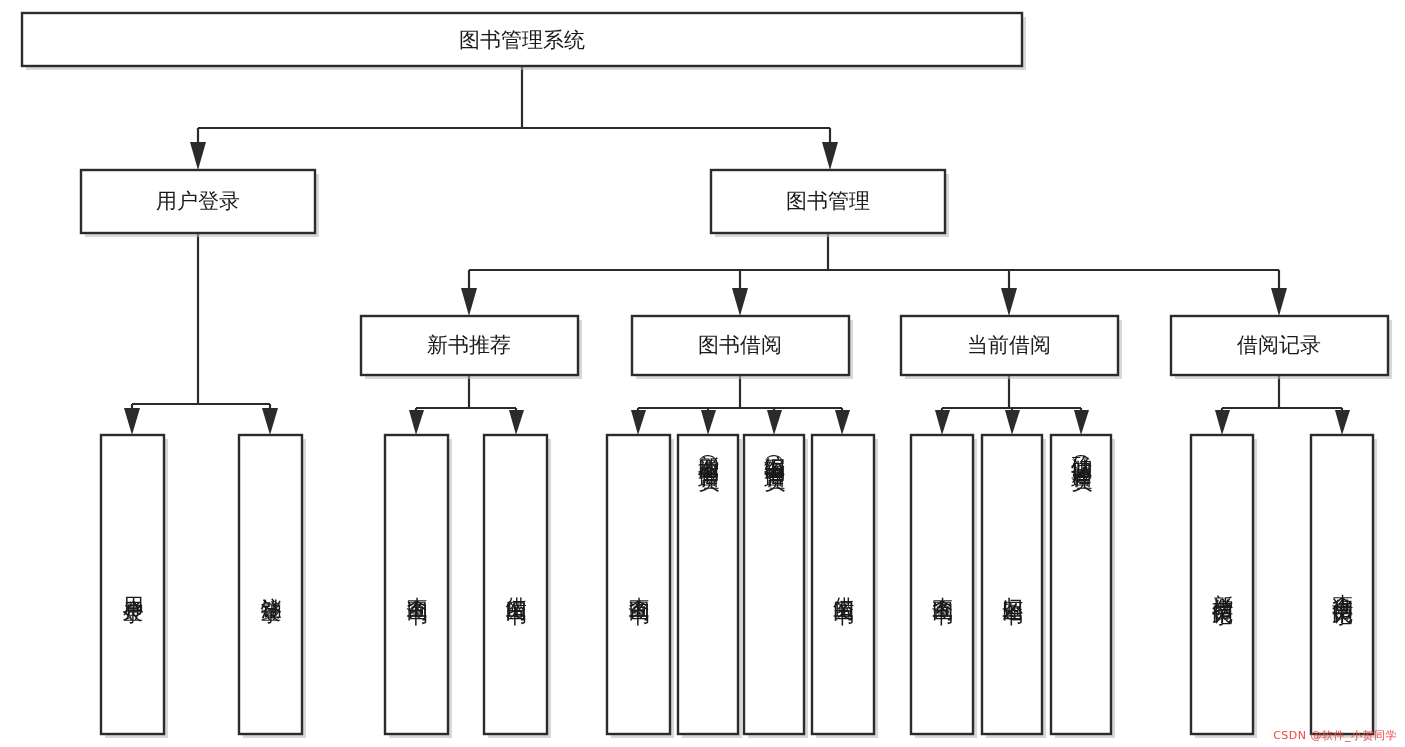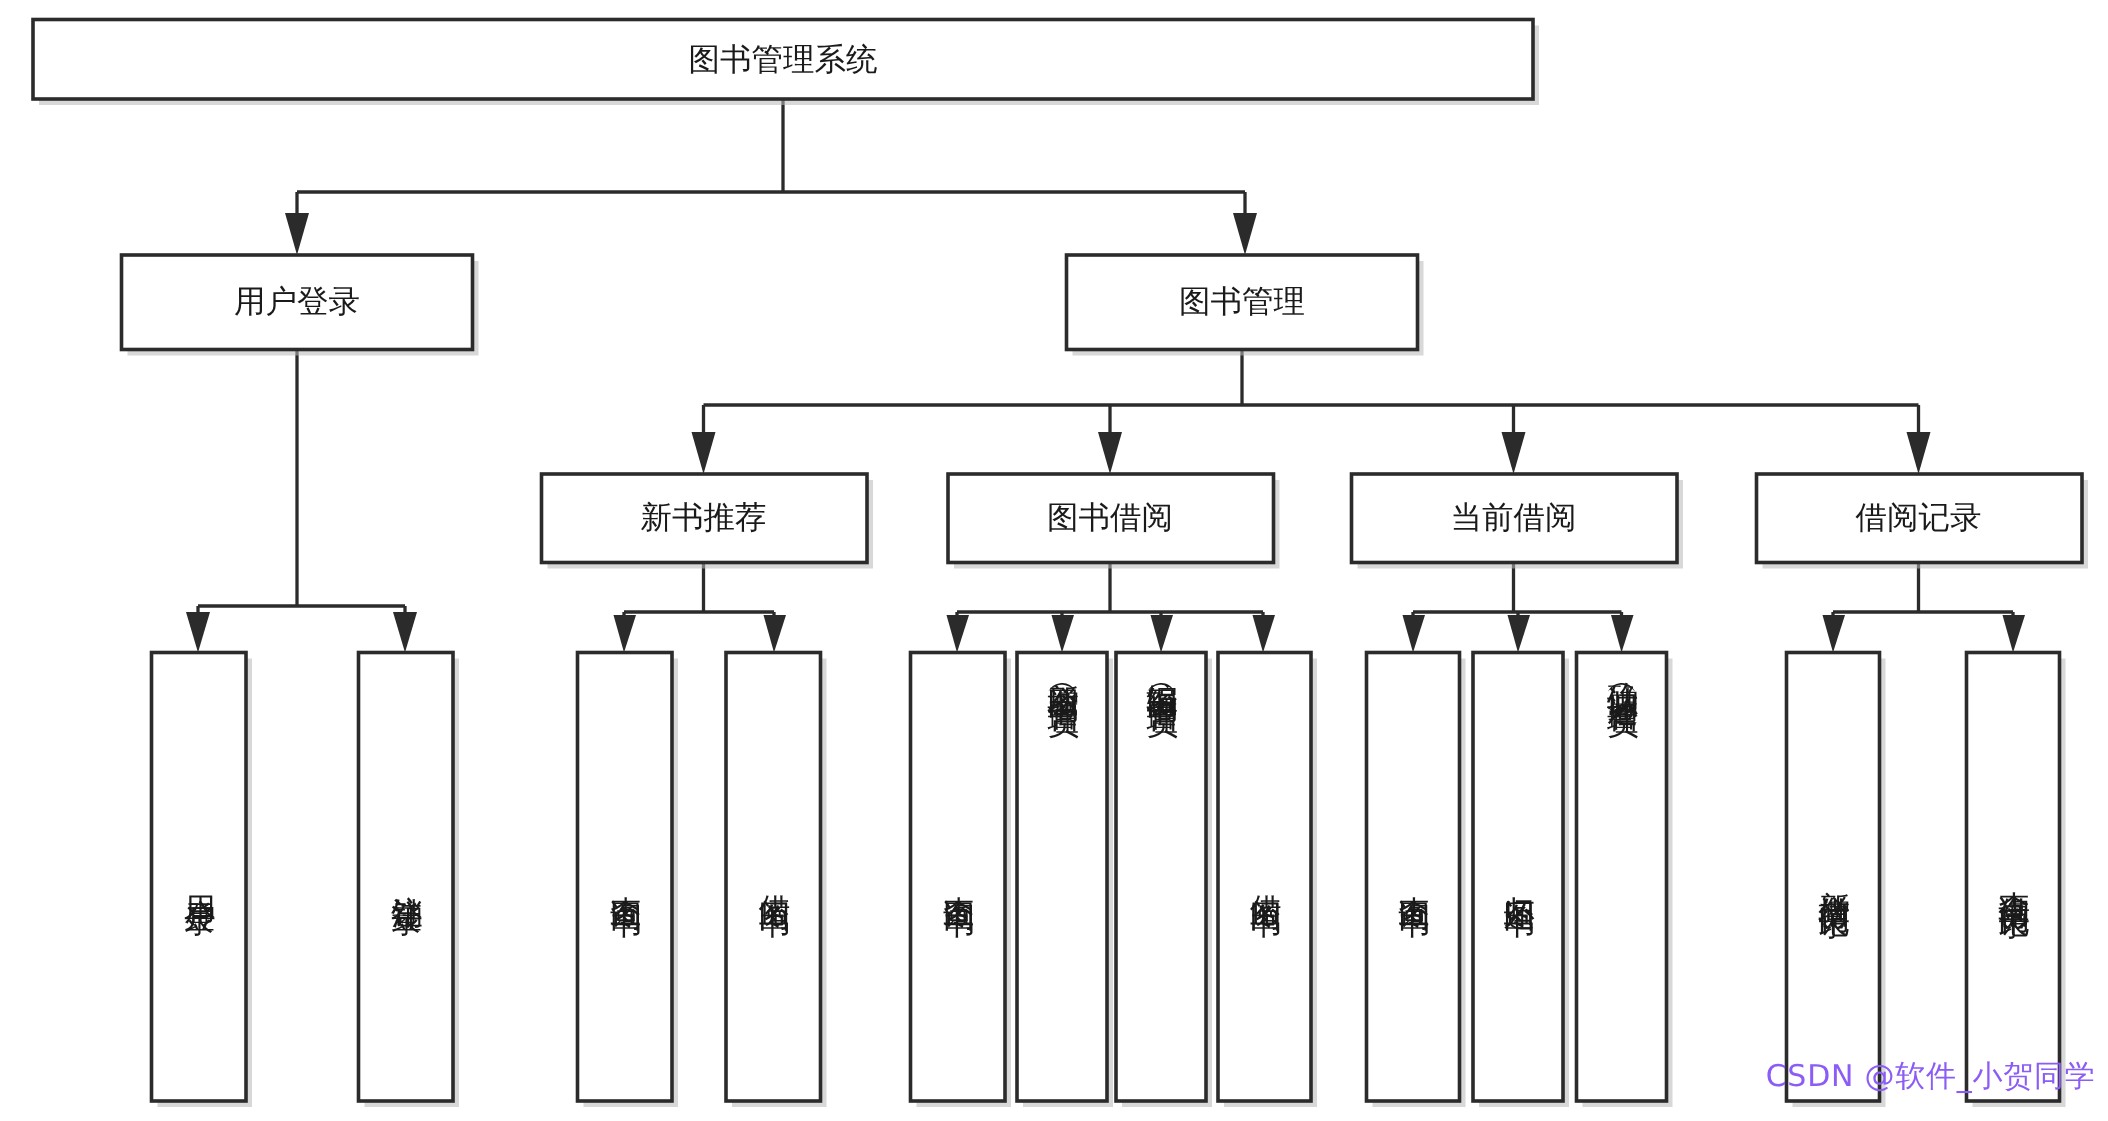--- a/index.html
+++ b/index.html
@@ -68,24 +68,24 @@
     font-size: 21px;
     line-height: 1.12;
     color: #1a1a1a;
     letter-spacing: 2.5px;
     white-space: nowrap;
     text-align: center;
   }
   .watermark {
     position: absolute;
     right: 8px;
-    bottom: 16px;
+    bottom: 4px;
     font-family: "DejaVu Sans", "Liberation Sans", sans-serif;
-    font-size: 20px;
-    color: #8b5cf6;
+    font-size: 11px;
+    color: #ef4444;
     letter-spacing: 0.5px;
     white-space: nowrap;
   }
 </style>
 </head>
 <body>
 
 <div id="diagram-root">
 
   <svg id="flowchart" viewBox="0 0 1405 747">

